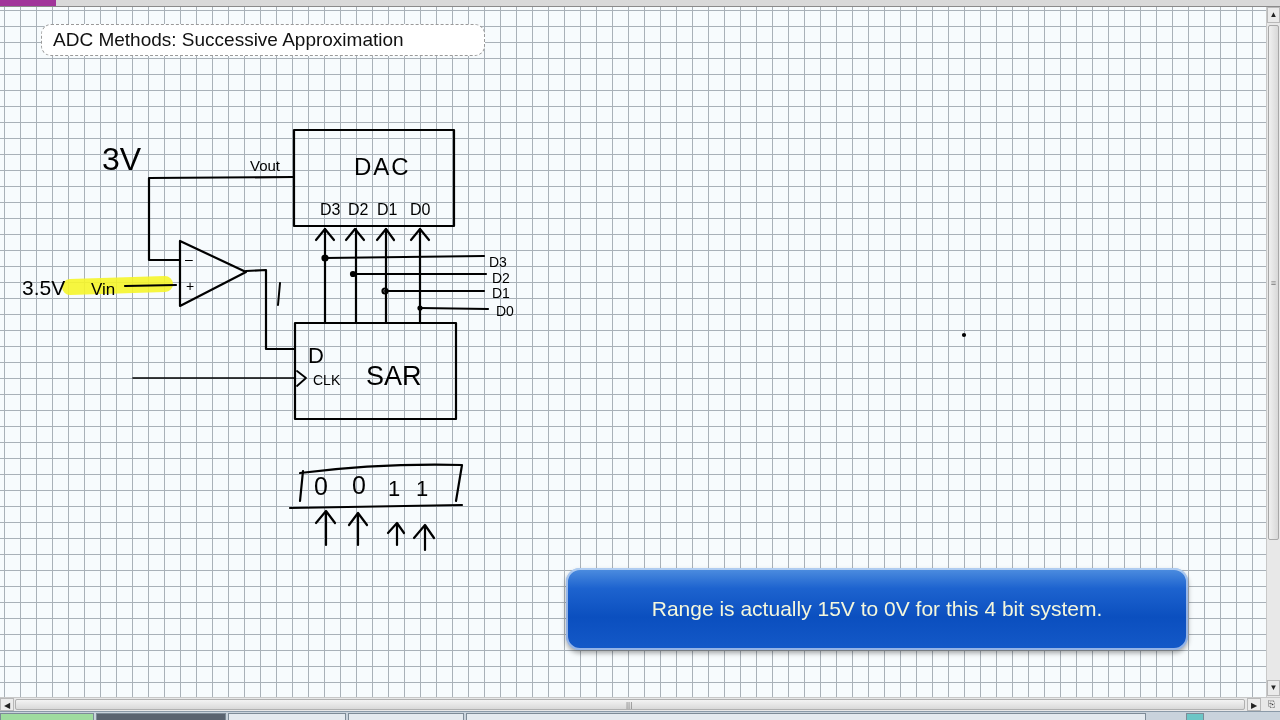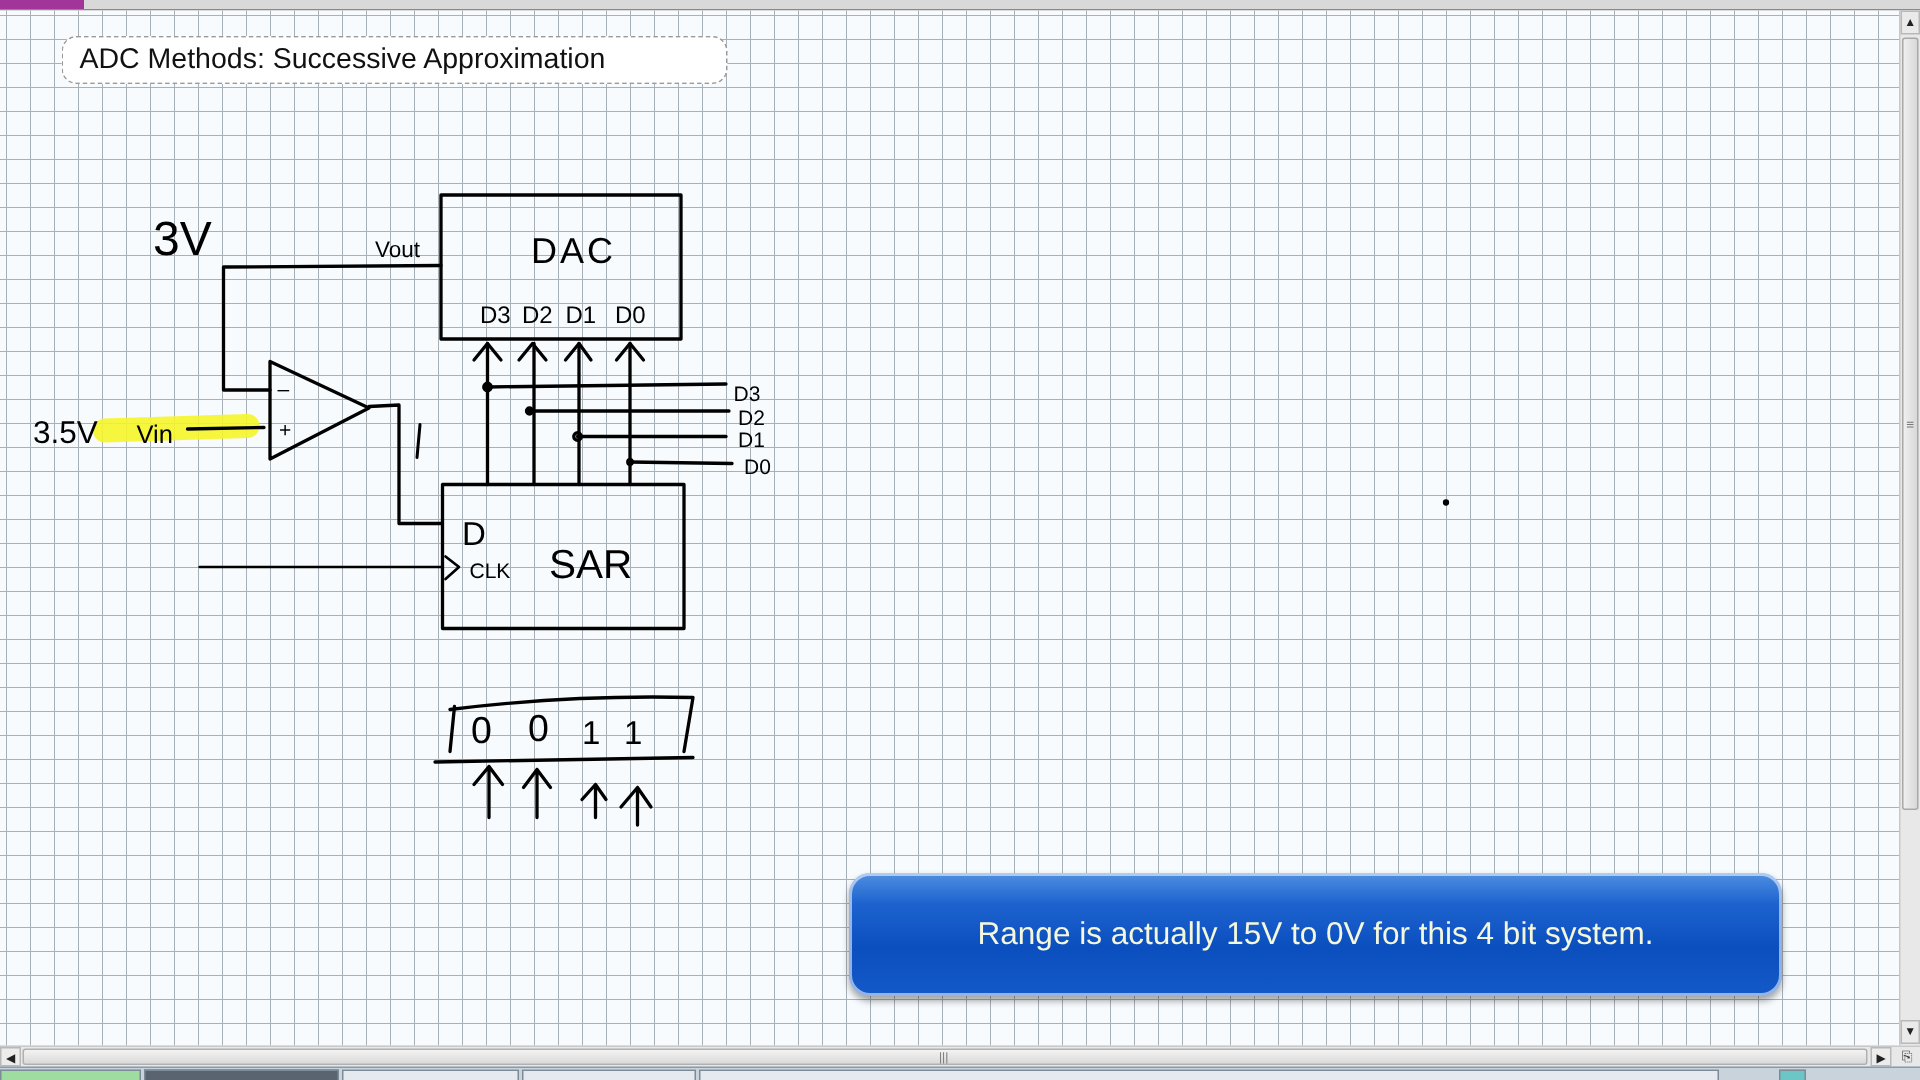--- a/index.html
+++ b/index.html
@@ -33,21 +33,21 @@
     display:flex; align-items:center; padding-left:11px; box-sizing:border-box;
     font-size:19px; color:#111;
   }
   svg.drawing { position:absolute; left:0; top:-7px; }
   .callout {
     position:absolute; left:566px; top:568px; width:622px; height:82px;
     border-radius:14px;
     background:linear-gradient(to bottom, #4f8fe0 0%, #1d63cf 25%, #0b4fbf 60%, #1459c8 100%);
     box-shadow:0 3px 5px rgba(0,0,0,0.35), inset 0 0 0 2px rgba(255,255,255,0.55);
     display:flex; align-items:center; justify-content:center;
-    color:#f4f7dc; font-size:21px;margin-top:14px;
+    color:#f4f7dc; font-size:21px;
   }
   .vscroll {
     position:absolute; left:1266px; top:7px; width:14px; height:690px;
     background:#e8e8e8; border-left:1px solid #c8c8c8; box-sizing:border-box;
   }
   .vscroll .arrow-btn {
     position:absolute; left:0; width:13px; height:16px; background:#eaeaea;
     border:1px solid #b8b8b8; box-sizing:border-box;
     font-size:8px; color:#222; text-align:center; line-height:14px;
   }

